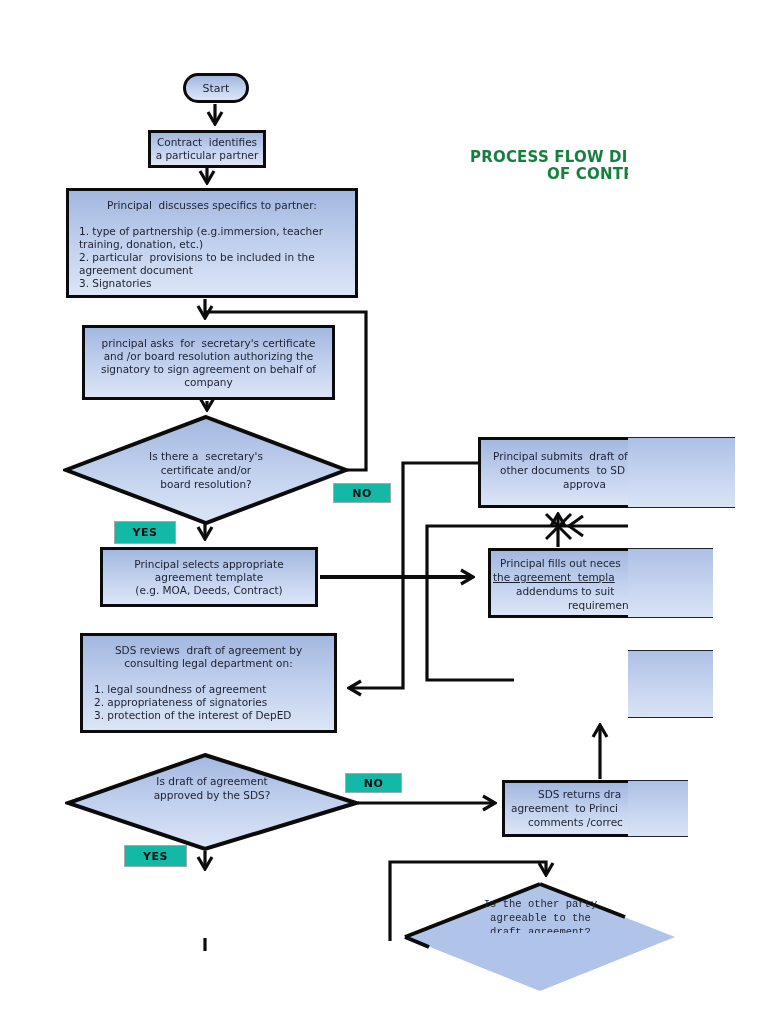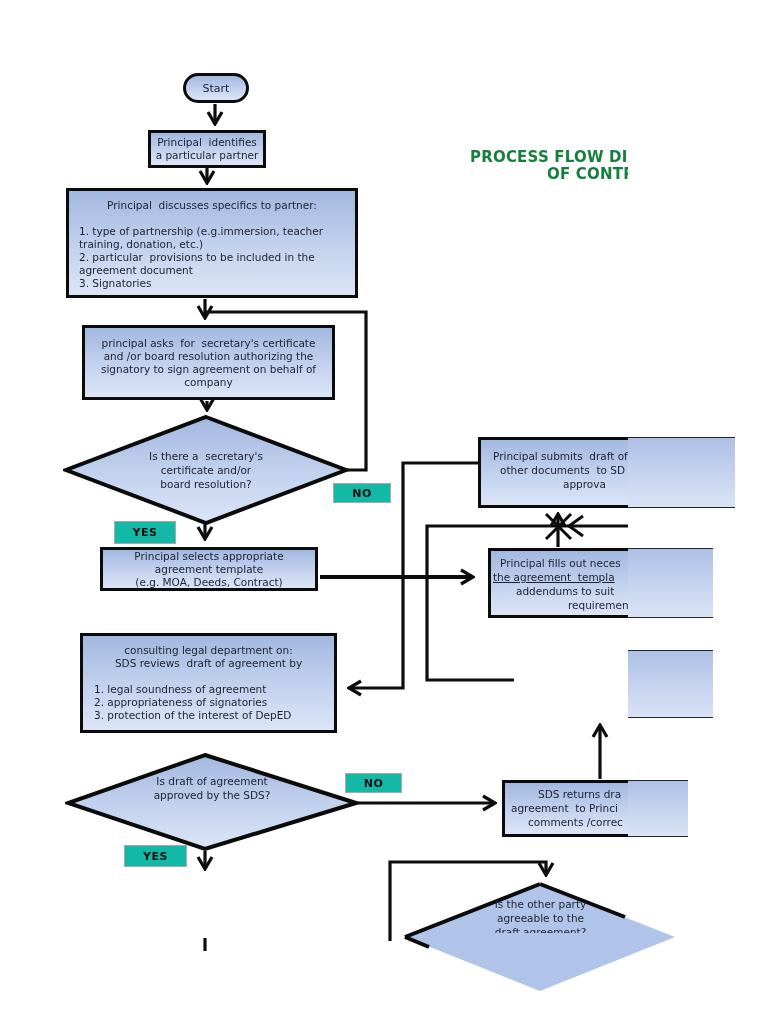--- a/index.html
+++ b/index.html
@@ -39,21 +39,21 @@
   <div class="title">
     <div style="left:40px;top:1px;">PROCESS FLOW DIAGR</div>
     <div style="left:117px;top:18px;">OF CONTRA</div>
   </div>
 
   <div class="box pill center" style="left:183px;top:73px;width:66px;height:30px;">
     <div class="tline">Start</div>
   </div>
 
   <div class="box center" style="left:148px;top:130px;width:118px;height:38px;">
-    <div class="tline">Principal  identifies</div>
+    <div class="tline">Contract  identifies</div>
     <div class="tline">a particular partner</div>
   </div>
 
   <div class="box" style="left:66px;top:188px;width:292px;height:110px;padding-top:8px;">
     <div class="tline" style="text-align:center;">Principal  discusses specifics to partner:</div>
     <div class="spacer"></div>
     <div class="items" style="padding-left:10px;">
       <div class="tline">1. type of partnership (e.g.immersion, teacher</div>
       <div class="tline">training, donation, etc.)</div>
       <div class="tline">2. particular  provisions to be included in the</div>
@@ -87,29 +87,29 @@
     </div>
   </div>
 
   <div class="lbl" style="left:333px;top:483px;width:58px;height:20px;">
       <span>NO</span>
     </div>
   <div class="lbl" style="left:114px;top:521px;width:62px;height:23px;">
       <span>YES</span>
     </div>
 
-  <div class="box center" style="left:100px;top:547px;width:218px;height:44px;text-align:center;">
+  <div class="box center" style="left:100px;top:547px;width:218px;height:60px;text-align:center;">
     <div class="tline">Principal selects appropriate</div>
     <div class="tline">agreement template</div>
     <div class="tline">(e.g. MOA, Deeds, Contract)</div>
   </div>
 
   <div class="box" style="left:80px;top:633px;width:257px;height:100px;padding-top:8px;">
+    <div class="tline" style="text-align:center;">SDS reviews  draft of agreement by</div>
     <div class="tline" style="text-align:center;">consulting legal department on:</div>
-    <div class="tline" style="text-align:center;">SDS reviews  draft of agreement by</div>
     <div class="spacer"></div>
     <div class="items" style="padding-left:11px;">
       <div class="tline">1. legal soundness of agreement</div>
       <div class="tline">2. appropriateness of signatories</div>
       <div class="tline">3. protection of the interest of DepED</div>
     </div>
   </div>
 
   <div class="diamond" style="left:65px;top:752px;width:294px;height:100px;">
     <svg width="294" height="100" viewBox="0 0 294 100">
@@ -146,21 +146,21 @@
 
   <div class="rext" style="left:628px;top:650px;width:85px;height:68px;"></div>
 
   <div class="rext" style="left:628px;top:780px;width:60px;height:57px;"></div>
   <div class="rbox" style="left:502px;top:780px;width:126px;height:57px;">
     <div class="rline" style="left:33px;top:5px;">SDS returns dra</div>
     <div class="rline" style="left:6px;top:19px;">agreement  to Princi</div>
     <div class="rline" style="left:23px;top:33px;">comments /correc</div>
   </div>
 
-  <div class="diamond" style="left:403px;top:880px;width:275px;height:114px;">
+  <div class="diamond" style="left:403px;top:880px;width:275px;height:114px;font-family:Liberation Mono, monospace;">
     <svg width="275" height="114" viewBox="0 0 275 114">
       <polygon points="137,4 272,57 137,111 2,57" fill="#b0c3e8" stroke="none"></polygon>
       <path d="M2,57 L137,4" stroke="#0b0b0b" stroke-width="4" fill="none"></path>
       <path d="M137,4 L222,37" stroke="#0b0b0b" stroke-width="4" fill="none"></path>
       <path d="M2,57 L26,67" stroke="#0b0b0b" stroke-width="4" fill="none"></path>
     </svg>
     <div class="dtext" style="top:17px;">
       <div class="tline">Is the other party</div>
       <div class="tline">agreeable to the</div>
       <div class="clip3">

